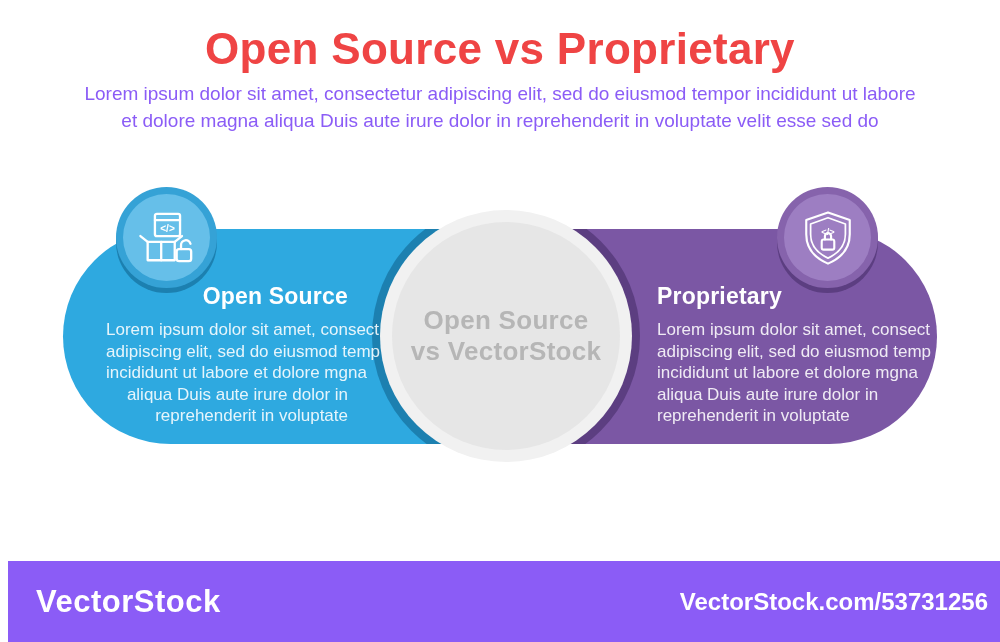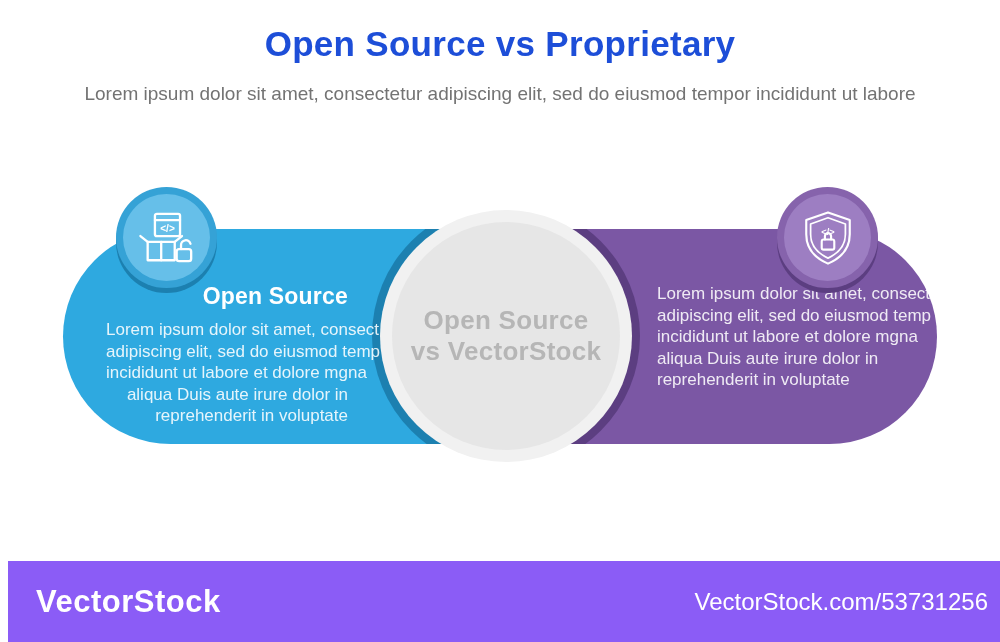--- a/index.html
+++ b/index.html
@@ -3,25 +3,25 @@
 <meta charset="utf-8">
 <style>
   html,body{margin:0;padding:0;background:#ffffff;}
   .canvas{
     position:relative;width:1000px;height:642px;background:#ffffff;
     font-family:"Liberation Sans",sans-serif;overflow:hidden;
   }
   
   .title{
     position:absolute;top:24px;left:0;width:1000px;text-align:center;
-    font-size:35px;font-weight:700;color:#1d4ed8;letter-spacing:.3px;
+    font-size:44px;font-weight:700;color:#ef4444;letter-spacing:.3px;
   }
   .subtitle{
     position:absolute;top:80px;left:0;width:1000px;text-align:center;
-    font-size:19px;line-height:27px;color:#737373;font-weight:400;
+    font-size:19px;line-height:27px;color:#8b5cf6;font-weight:400;
   }
   .subtitle span{display:block;white-space:nowrap;}
   
   .pill{position:absolute;top:229px;height:215px;overflow:hidden;}
   .pill-blue{left:63px;width:443px;background:#2ea9e0;border-radius:108px 0 0 108px;}
   .pill-purple{left:506px;width:431px;background:#7b57a4;border-radius:0 108px 108px 0;}
   .crescent{position:absolute;width:268px;height:268px;border-radius:50%;top:-27px;}
   .pill-blue .crescent{left:309px;background:#1c80b0;}
   .pill-purple .crescent{left:-134px;background:#5c3e81;}
   
@@ -54,30 +54,31 @@
   .badge svg{display:block;}
   .icon-stroke{fill:none;stroke:#ffffff;stroke-linecap:round;stroke-linejoin:round;}
   .icon-glyph{fill:#ffffff;stroke:none;font-family:"Liberation Sans",sans-serif;font-weight:bold;text-anchor:middle;}
   
   .watermark-bar{
     position:absolute;left:8px;top:561px;width:1000px;height:81px;background:#8b5cf6;
     display:flex;align-items:center;justify-content:space-between;
     padding:0 20px 0 28px;box-sizing:border-box;
   }
   .wm-brand{color:#ffffff;font-size:31px;font-weight:600;letter-spacing:.5px;}
-  .wm-link{color:#ffffff;font-size:24px;font-weight:400;text-align:center;}
+  .wm-link{color:#ffffff;font-size:24px;font-weight:700;text-align:center;}
 </style>
 </head>
 <body>
 
 <div class="canvas">
 
   <div class="title">Open Source vs Proprietary</div>
   <div class="subtitle">
     <span>Lorem ipsum dolor sit amet, consectetur adipiscing elit, sed do eiusmod tempor incididunt ut labore</span>
+    <span>et dolore magna aliqua Duis aute irure dolor in reprehenderit in voluptate velit esse sed do</span>
   </div>
 
   <div class="pill pill-blue">
     <div class="crescent"></div>
   </div>
 
   <div class="pill pill-purple">
     <div class="crescent"></div>
   </div>
 
@@ -86,20 +87,21 @@
     <div class="panel-body">
       <span>Lorem ipsum dolor sit amet, consect</span>
       <span>adipiscing elit, sed do eiusmod temp</span>
       <span>incididunt ut labore et dolore mgna</span>
       <span>aliqua Duis aute irure dolor in</span>
       <span>reprehenderit in voluptate</span>
     </div>
   </div>
 
   <div class="panel-text panel-text-right">
+    <div class="panel-heading">Proprietary</div>
     <div class="panel-body">
       <span>Lorem ipsum dolor sit amet, consect</span>
       <span>adipiscing elit, sed do eiusmod temp</span>
       <span>incididunt ut labore et dolore mgna</span>
       <span>aliqua Duis aute irure dolor in</span>
       <span>reprehenderit in voluptate</span>
     </div>
   </div>
 
   <div class="center-circle">

